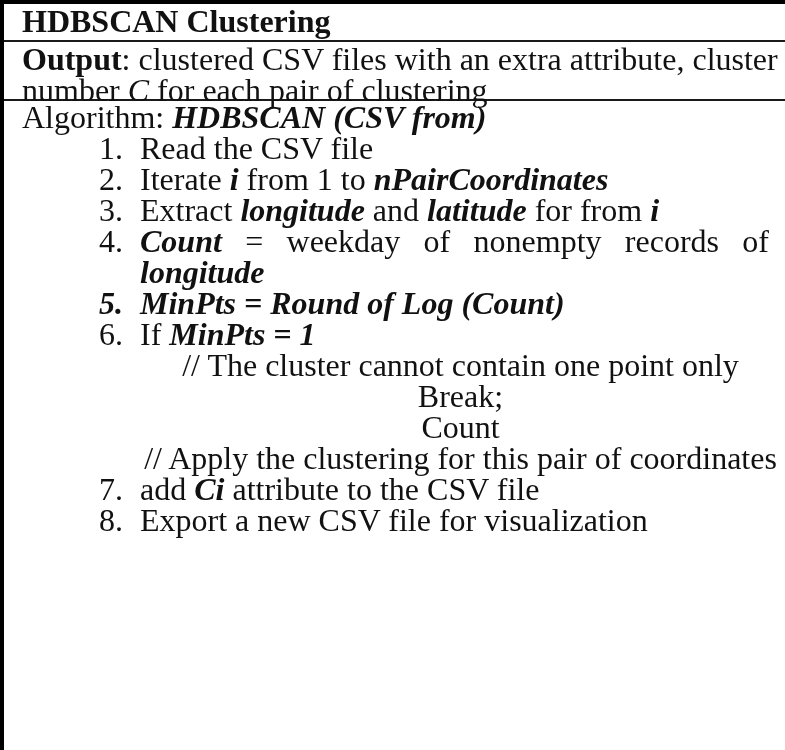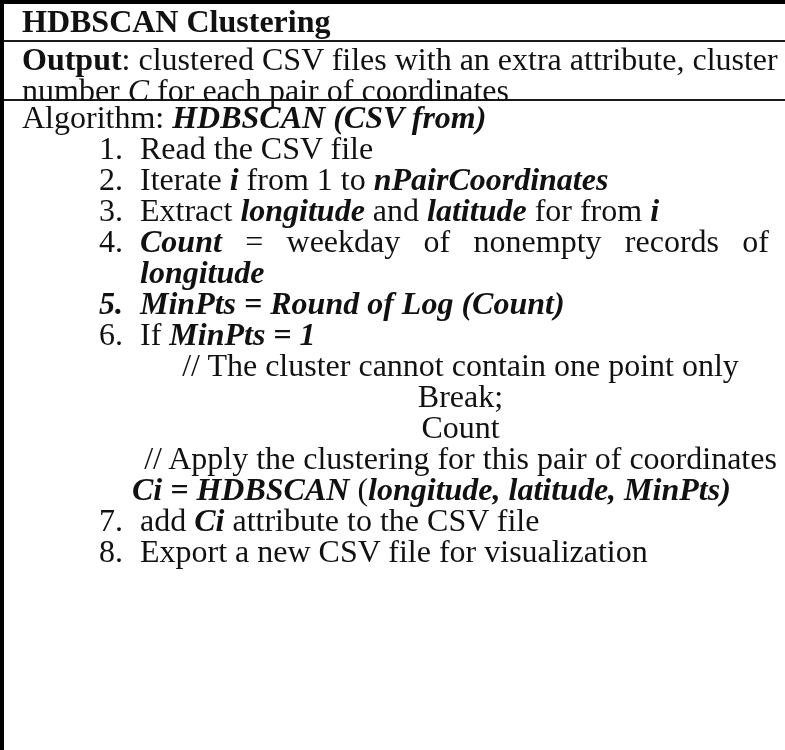--- a/index.html
+++ b/index.html
@@ -35,21 +35,21 @@
 
 <div class="box">
 
   <div class="row header">
     <span>HDBSCAN Clustering</span>
   </div>
 
 
   <div class="row output">
     <div><b>Output</b><span>: clustered CSV files with an extra attribute, cluster</span></div>
-    <div><span>number </span><span class="i">C</span><span> for each pair of coordinates</span></div>
+    <div><span>number </span><span class="i">C</span><span> for each pair of clustering</span></div>
   </div>
 
   <div class="row algo">
     <div><span>Algorithm: </span><span class="bi">HDBSCAN (CSV from)</span></div>
 
     <div class="step">
       <span class="num">1.</span>
       <span class="txt">Read the CSV file</span>
     </div>
 
@@ -75,21 +75,20 @@
     </div>
 
     <div class="step">
       <span class="num">6.</span>
       <span class="txt"><span>If </span><span class="bi">MinPts = 1</span></span>
     </div>
     <div class="sub">// The cluster cannot contain one point only</div>
     <div class="sub">Break;</div>
     <div class="sub">Count</div>
     <div class="sub">// Apply the clustering for this pair of coordinates</div>
-    <div class="sub2"><span class="bi">Ci = HDBSCAN</span><span> (</span><span class="bi">longitude, latitude, MinPts)</span></div>
 
     <div class="step">
       <span class="num">7.</span>
       <span class="txt"><span>add </span><span class="bi">Ci</span><span> attribute to the CSV file</span></span>
     </div>
 
     <div class="step">
       <span class="num">8.</span>
       <span class="txt">Export a new CSV file for visualization</span>
     </div>

